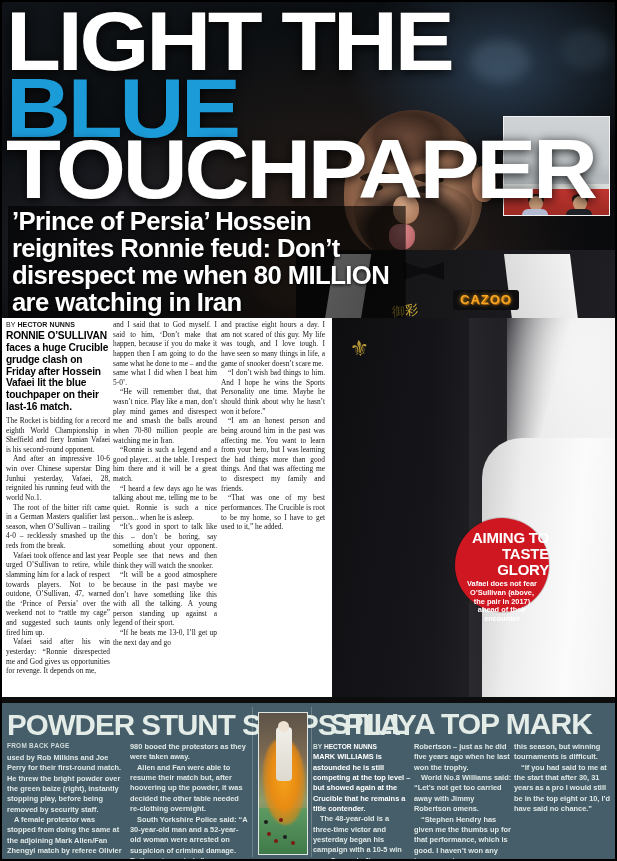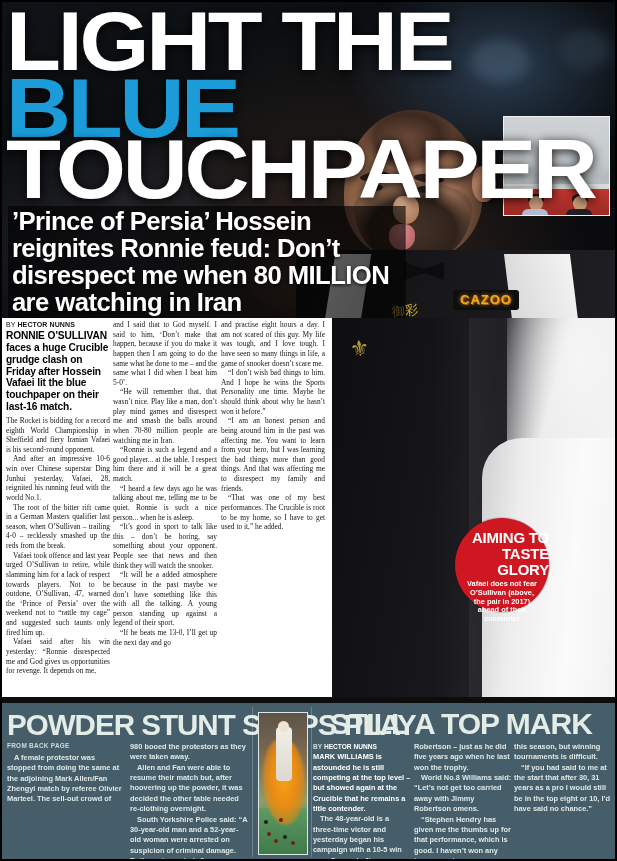--- a/index.html
+++ b/index.html
@@ -417,21 +417,21 @@
         <p>Vafaei took offence and last year urged O’Sullivan to retire, while slamming him for a lack of respect towards players. Not to be outdone, O’Sullivan, 47, warned the ‘Prince of Persia’ over the weekend not to “rattle my cage” and suggested such taunts only fired him up.</p>
         <p>Vafaei said after his win yesterday: “Ronnie disrespected me and God gives us opportunities for revenge. It depends on me,</p>
       </div>
 
       <div class="col c2">
         <p class="first">and I said that to God myself. I said to him, ‘Don’t make that happen, because if you do make it happen then I am going to do the same what he done to me – and the same what I did when I beat him 5-0’.</p>
         <p>“He will remember that, that wasn’t nice. Play like a man, don’t play mind games and disrespect me and smash the balls around when 70-80 million people are watching me in Iran.</p>
         <p>“Ronnie is such a legend and a good player... at the table. I respect him there and it will be a great match.</p>
         <p>“I heard a few days ago he was talking about me, telling me to be quiet. Ronnie is such a nice person... when he is asleep.</p>
         <p>“It’s good in sport to talk like this – don’t be boring, say something about your opponent. People see that news and then think they will watch the snooker.</p>
-        <p>“It will be a added atmosphere because in the past maybe we don’t have something like this with all the talking. A young person standing up against a legend of their sport.</p>
+        <p>“It will be a good atmosphere because in the past maybe we don’t have something like this with all the talking. A young person standing up against a legend of their sport.</p>
         <p>“If he beats me 13-0, I’ll get up the next day and go</p>
       </div>
 
       <div class="col c3">
         <p class="first">and practise eight hours a day. I am not scared of this guy. My life was tough, and I love tough. I have seen so many things in life, a game of snooker doesn’t scare me.</p>
         <p>“I don’t wish bad things to him. And I hope he wins the Sports Personality one time. Maybe he should think about why he hasn’t won it before.”</p>
         <p>“I am an honest person and being around him in the past was affecting me. You want to learn from your hero, but I was learning the bad things more than good things. And that was affecting me to disrespect my family and friends.</p>
         <p>“That was one of my best performances. The Crucible is root to be my home, so I have to get used to it,” he added.</p>
       </div>
     </div>
@@ -462,20 +462,21 @@
     <div class="ball" style="left:8px;bottom:18px;background:#7d1a12;"></div>
     <div class="ball" style="left:15px;bottom:11px;background:#7d1a12;"></div>
     <div class="ball" style="left:24px;bottom:15px;background:#1d1d1d;"></div>
     <div class="ball" style="left:32px;bottom:9px;background:#7d1a12;"></div>
     <div class="ball" style="left:5px;bottom:30px;background:#1d1d1d;"></div>
     <div class="ball" style="left:20px;bottom:32px;background:#7d1a12;"></div>
   </div>
 
   <div class="bcol bc1">
     <div class="bfrom">FROM BACK PAGE</div>
+    <p class="first">used by Rob Milkins and Joe Perry for their first-round match. He threw the bright powder over the green baize (right), instantly stopping play, before being removed by security staff.</p>
     <p>A female protestor was stopped from doing the same at the adjoining Mark Allen/Fan Zhengyi match by referee Olivier Marteel. The sell-out crowd of</p>
   </div>
   <div class="bcol bc2">
     <p class="first">980 booed the protestors as they were taken away.</p>
     <p>Allen and Fan were able to resume their match but, after hoovering up the powder, it was decided the other table needed re-clothing overnight.</p>
     <p>South Yorkshire Police said: “A 30-year-old man and a 52-year-old woman were arrested on suspicion of criminal damage. Both are in custody.”</p>
   </div>
   <div class="bcol bc3">
     <div class="bbyline"><span>BY </span><b>HECTOR NUNNS</b></div>
     <p class="first blead">MARK WILLIAMS is astounded he is still competing at the top level – but showed again at the Crucible that he remains a title contender.</p>

